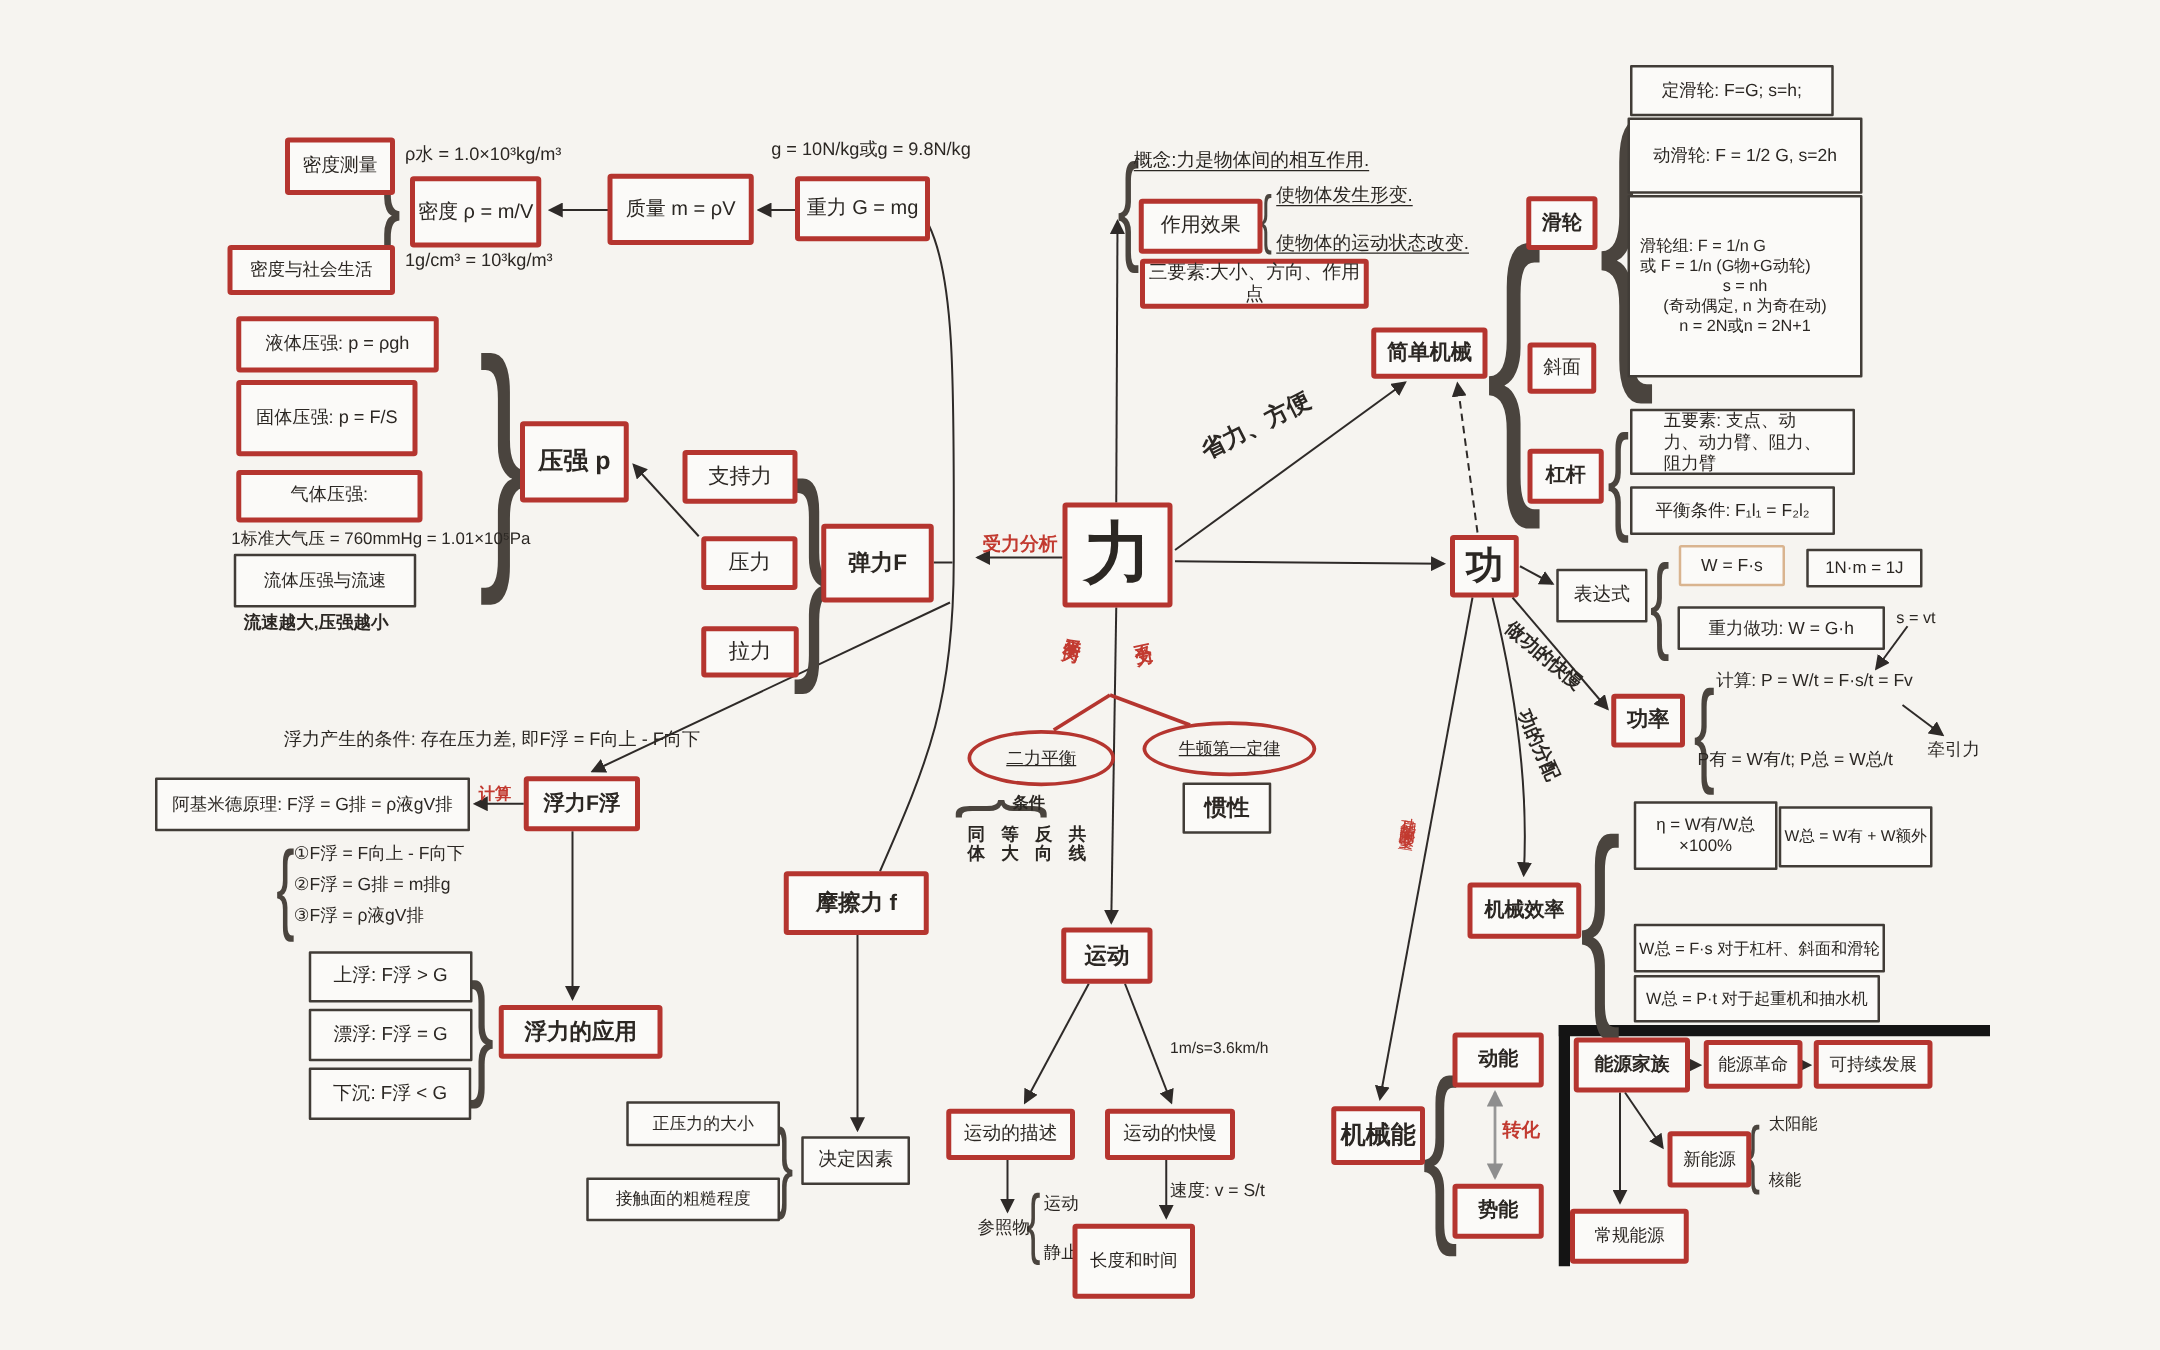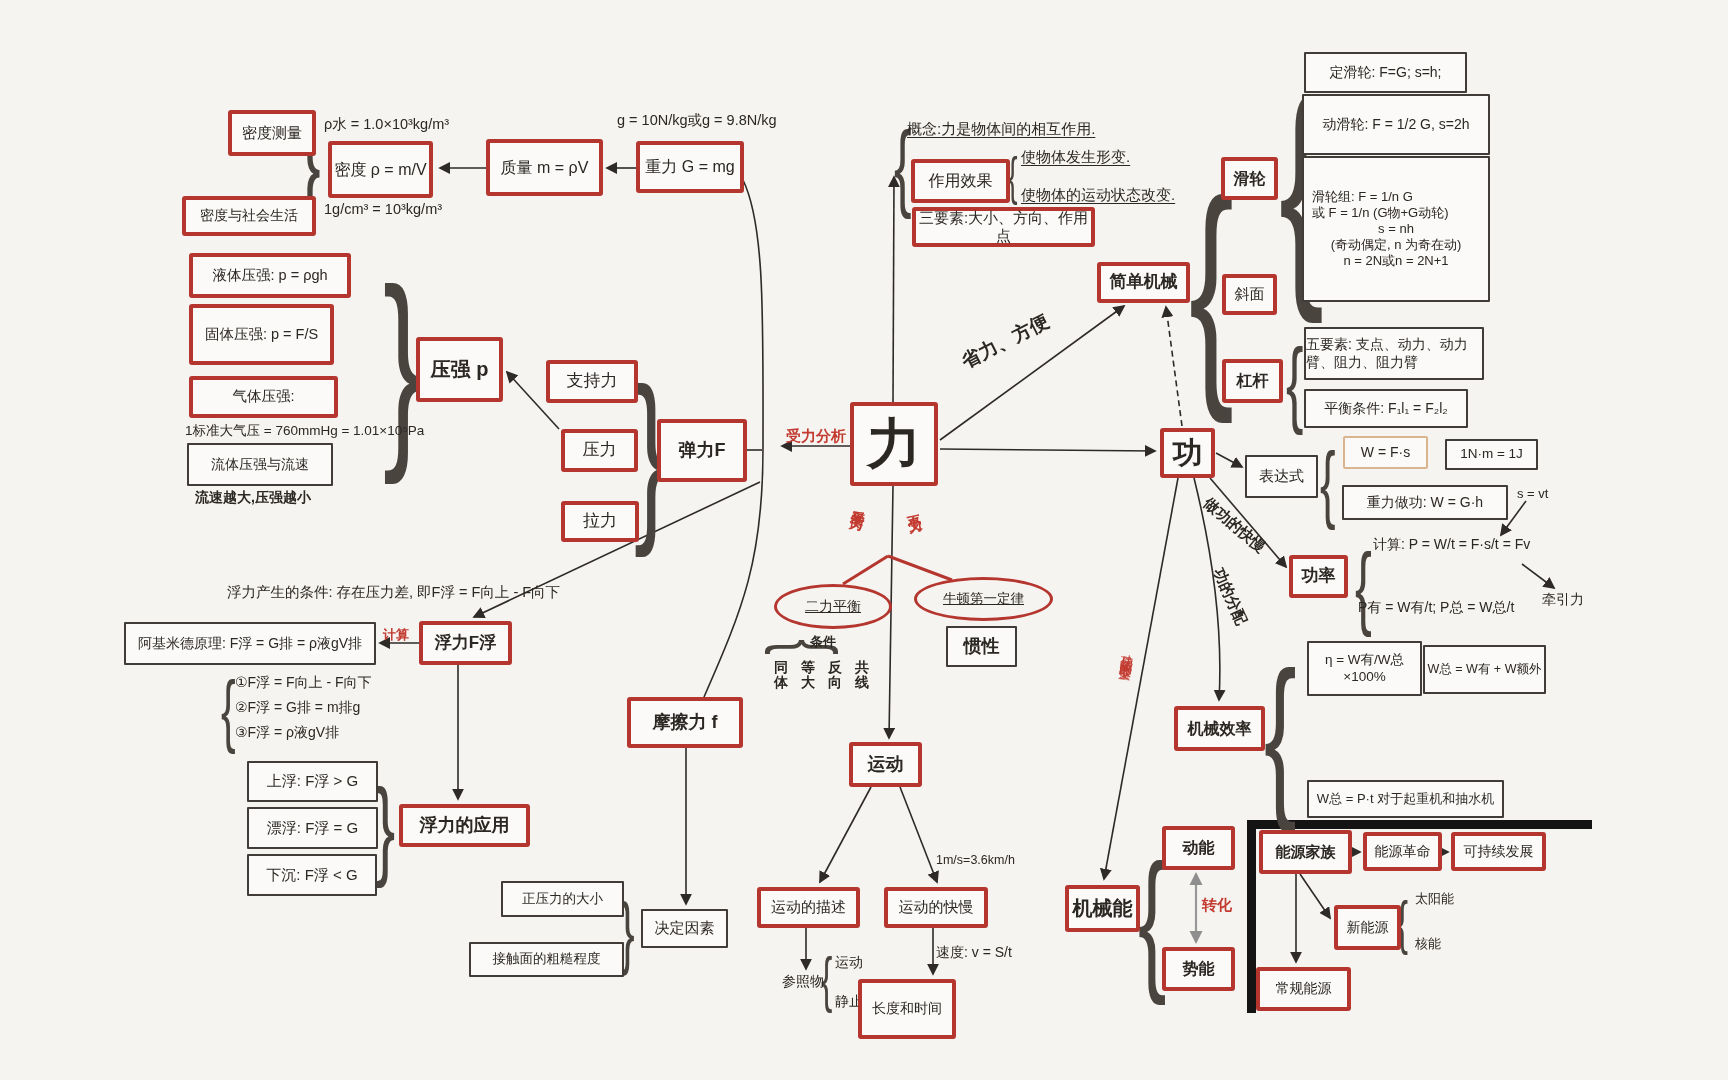--- a/index.html
+++ b/index.html
@@ -12,21 +12,21 @@
   .r{border:4px solid #b5352f;border-radius:3px;}
   .k{border:2px solid #413c37;border-radius:1px;}
   .tan{border:2px solid #d9b48f;border-radius:2px;}
   .e{position:absolute;border:3.5px solid #b5352f;border-radius:50%;display:flex;
      align-items:center;justify-content:center;background:transparent;text-decoration:underline;}
   .t{position:absolute;white-space:nowrap;line-height:1.2;}
   .bold{font-weight:bold;}
   .rtx{color:#c23a30;}
   .u{text-decoration:underline;text-underline-offset:3px;}
   .col{flex-direction:column;align-items:flex-start;text-align:left;padding:4px 8px;}
-  .wrap{white-space:normal;text-align:left;padding:3px 0;justify-content:flex-start;}
+  .wrap{white-space:normal;text-align:left;padding:3px 25px;justify-content:flex-start;}
   .brace{position:absolute;color:#4a443e;line-height:1;transform:scaleX(.55);
          transform-origin:left top;font-weight:400;pointer-events:none;}
   .vtext{writing-mode:vertical-rl;letter-spacing:2px;}
 </style>
 </head>
 <body>
 
 <div class="stage">
 
   <svg class="wires" viewBox="0 0 1728 1080">
@@ -154,21 +154,21 @@
   <div class="b k bold" style="left:946px;top:626px;width:71px;height:41px;font-size:18px">惯性</div>
   <div class="t bold" style="left:810px;top:634px;font-size:13px">条件</div>
   <div class="t bold" style="left:774px;top:660px;font-size:14px;width:17px;white-space:normal;line-height:1.1">同体</div>
   <div class="t bold" style="left:801px;top:660px;font-size:14px;width:17px;white-space:normal;line-height:1.1">等大</div>
   <div class="t bold" style="left:828px;top:660px;font-size:14px;width:17px;white-space:normal;line-height:1.1">反向</div>
   <div class="t bold" style="left:855px;top:660px;font-size:14px;width:17px;white-space:normal;line-height:1.1">共线</div>
 
   <div class="b r bold" style="left:849px;top:742px;width:73px;height:45px;font-size:18px">运动</div>
   <div class="b r" style="left:757px;top:887px;width:103px;height:41px">运动的描述</div>
   <div class="b r" style="left:884px;top:887px;width:104px;height:41px">运动的快慢</div>
-  <div class="t" style="left:936px;top:853px;font-size:12.5px">1m/s=3.6km/h</div>
+  <div class="t" style="left:936px;top:831px;font-size:12.5px">1m/s=3.6km/h</div>
   <div class="t" style="left:782px;top:973px;font-size:14px">参照物</div>
   <div class="t" style="left:835px;top:954px;font-size:14px">运动</div>
   <div class="t" style="left:835px;top:993px;font-size:14px">静止</div>
   <div class="t" style="left:936px;top:944px;font-size:14px">速度: v = S/t</div>
   <div class="b r" style="left:858px;top:979px;width:98px;height:60px;font-size:14px">长度和时间</div>
 
   <div class="b r bold" style="left:1097px;top:262px;width:93px;height:41px;font-size:17px">简单机械</div>
   <div class="t bold" style="left:963px;top:352px;font-size:19px;transform:rotate(-27deg);transform-origin:left center">省力、方便</div>
   <div class="b r bold" style="left:1221px;top:157px;width:57px;height:43px;font-size:16px">滑轮</div>
   <div class="b r" style="left:1222px;top:274px;width:55px;height:41px">斜面</div>
@@ -195,20 +195,21 @@
   <div class="b r bold" style="left:1289px;top:555px;width:59px;height:43px;font-size:17px">功率</div>
   <div class="t" style="left:1373px;top:536px;font-size:14px">计算: P = W/t = F·s/t = Fv</div>
   <div class="t" style="left:1358px;top:599px;font-size:14px">P有 = W有/t;  P总 = W总/t</div>
   <div class="t" style="left:1542px;top:591px;font-size:14px">牵引力</div>
   <div class="t bold" style="left:1218px;top:560px;font-size:15px;transform:rotate(66deg);transform-origin:left center">功的分配</div>
   <div class="t rtx vtext" style="left:1120px;top:644px;font-size:13px;transform:rotate(8deg)">功是能量的改变量</div>
 
   <div class="b r bold" style="left:1174px;top:706px;width:91px;height:45px;font-size:16px">机械效率</div>
   <div class="b k" style="left:1307px;top:641px;width:115px;height:55px;font-size:13.5px">η = W有/W总 ×100%</div>
   <div class="b k" style="left:1423px;top:645px;width:123px;height:49px;font-size:12.5px">W总 = W有 + W额外</div>
+  <div class="b k" style="left:1307px;top:739px;width:201px;height:39px;font-size:13px">W总 = F·s  对于杠杆、斜面和滑轮</div>
   <div class="b k" style="left:1307px;top:780px;width:197px;height:38px;font-size:13px">W总 = P·t  对于起重机和抽水机</div>
 
   <div class="b r bold" style="left:1065px;top:885px;width:75px;height:47px;font-size:20px">机械能</div>
   <div class="b r bold" style="left:1162px;top:826px;width:73px;height:44px;font-size:16px">动能</div>
   <div class="b r bold" style="left:1162px;top:947px;width:73px;height:44px;font-size:16px">势能</div>
   <div class="t rtx bold" style="left:1202px;top:896px;font-size:15px">转化</div>
   <div class="b r bold" style="left:1259px;top:830px;width:93px;height:44px;font-size:15px">能源家族</div>
   <div class="b r" style="left:1363px;top:832px;width:79px;height:39px;font-size:14px">能源革命</div>
   <div class="b r" style="left:1451px;top:832px;width:95px;height:39px;font-size:14px">可持续发展</div>
   <div class="b r" style="left:1334px;top:905px;width:67px;height:45px;font-size:14px">新能源</div>

